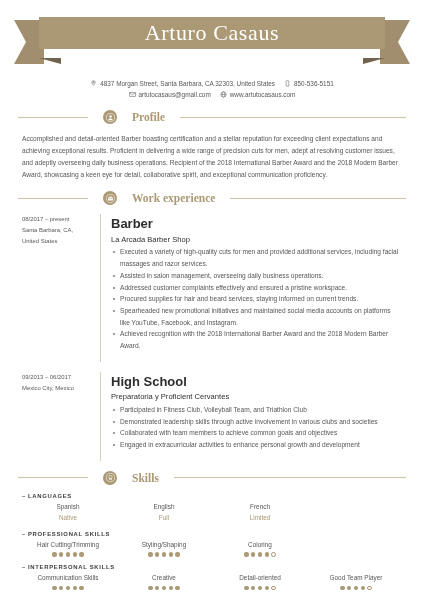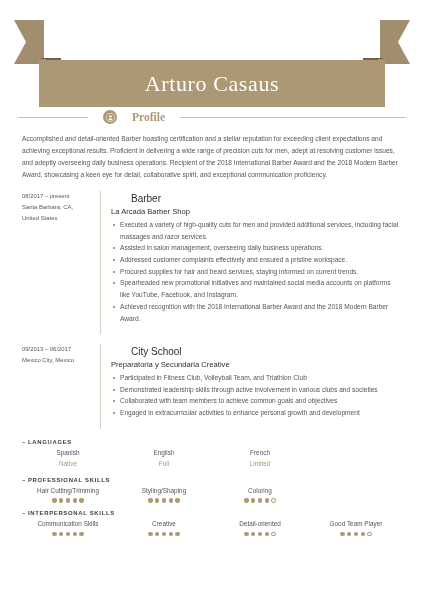--- a/index.html
+++ b/index.html
@@ -50,26 +50,25 @@
     background: #6f6350;
   }
   .ribbon-fold.left { left: 25px; clip-path: polygon(0 0, 100% 0, 100% 100%); }
   .ribbon-fold.right { right: 25px; clip-path: polygon(0 0, 100% 0, 0 100%); }
 
   .banner {
     position: absolute;
     left: 25px;
     right: 25px;
     top: 0;
-    height: 47px;
+    height: 32px;
     background: #ab9874;
     display: flex;
     align-items: center;
     justify-content: center;
-    margin-top: 43px;
   }
   .banner-name {
     font-family: "Liberation Serif", serif;
     font-size: 22px;
     color: #ffffff;
     letter-spacing: 0.6px;
     font-weight: 400;
   }
 
   
@@ -161,25 +160,24 @@
     color: #57575a;
     padding-right: 8px;
   }
   .entry-body {
     flex: 1 1 auto;
     border-left: 1px solid #d8cfc0;
     padding-left: 10px;
     padding-bottom: 10px;
   }
   .entry-title {
-    font-size: 10px;
-    font-weight: 400;
+    font-size: 13px;
+    font-weight: 700;
     color: #2e2e30;
     line-height: 1.5;
-    margin-left: 20px;
   }
   .entry-sub {
     font-size: 7.6px;
     font-weight: 400;
     color: #2e2e30;
     line-height: 1.5;
     margin-bottom: 1px;
   }
   .bullets { list-style: none; }
   .bullets li {
@@ -310,20 +308,33 @@
             <path d="M3.3 11.4c0.5-2 1.9-3 3.7-3s3.2 1 3.7 3" fill="#fff"></path>
           </svg>
       </div>
       <div class="sec-title">Profile</div>
       <div class="sec-rule post"></div>
     </div>
     <div class="profile-text">Accomplished and detail-oriented Barber boasting certification and a stellar reputation for exceeding client expectations and achieving exceptional results. Proficient in delivering a wide range of precision cuts for men, adept at resolving customer issues, and adeptly overseeing daily business operations. Recipient of the 2018 International Barber Award and the 2018 Modern Barber Award, showcasing a keen eye for detail, collaborative spirit, and exceptional communication proficiency.</div>
   </div>
 
   <div class="section">
+    <div class="sec-head">
+      <div class="sec-rule pre"></div>
+      <div class="sec-badge">
+        <svg width="9" height="9" viewBox="0 0 14 14">
+            <circle cx="7" cy="7" r="6.4" fill="none" stroke="#fff" stroke-width="0.9"></circle>
+            <rect x="3.2" y="5.2" width="7.6" height="5" rx="0.6" fill="#fff"></rect>
+            <path d="M5.4 5.1V4.2h3.2v0.9" fill="none" stroke="#fff" stroke-width="0.9"></path>
+            <path d="M3.4 7.2h7.2" stroke="#ab9874" stroke-width="0.7"></path>
+          </svg>
+      </div>
+      <div class="sec-title">Work experience</div>
+      <div class="sec-rule post"></div>
+    </div>
     <div class="entry">
       <div class="entry-date">
         <div>08/2017 – present</div>
         <div>Santa Barbara, CA,</div>
         <div>United States</div>
       </div>
       <div class="entry-body">
         <div class="entry-title">Barber</div>
         <div class="entry-sub">La Arcada Barber Shop</div>
         <ul class="bullets">
@@ -338,33 +349,45 @@
     </div>
   </div>
 
   <div class="section">
     <div class="entry">
       <div class="entry-date">
         <div>09/2013 – 06/2017</div>
         <div>Mexico City, Mexico</div>
       </div>
       <div class="entry-body">
-        <div class="entry-title">City School</div>
-        <div class="entry-sub">Preparatoria y Secundaria Creative</div>
+        <div class="entry-title">High School</div>
+        <div class="entry-sub">Preparatoria y Proficient Cervantes</div>
         <ul class="bullets">
           <li>Participated in Fitness Club, Volleyball Team, and Triathlon Club</li>
           <li>Demonstrated leadership skills through active involvement in various clubs and societies</li>
           <li>Collaborated with team members to achieve common goals and objectives</li>
           <li>Engaged in extracurricular activities to enhance personal growth and development</li>
         </ul>
       </div>
     </div>
   </div>
 
   <div class="section">
+    <div class="sec-head">
+      <div class="sec-rule pre"></div>
+      <div class="sec-badge">
+        <svg width="9" height="9" viewBox="0 0 14 14">
+            <circle cx="7" cy="7" r="6.4" fill="none" stroke="#fff" stroke-width="0.9"></circle>
+            <circle cx="7" cy="6.1" r="2.5" fill="none" stroke="#fff" stroke-width="0.9"></circle>
+            <path d="M5.4 8.1 4.6 11 7 9.9 9.4 11 8.6 8.1" fill="#fff"></path>
+          </svg>
+      </div>
+      <div class="sec-title">Skills</div>
+      <div class="sec-rule post"></div>
+    </div>
 
     <div class="skills-block">
 
       <div>
         <div class="skills-group-label"><span class="dash">–</span><span>LANGUAGES</span></div>
         <div class="skills-grid">
           <div class="skill-cell">
             <div class="skill-name">Spanish</div>
             <div class="skill-level">Native</div>
           </div>

